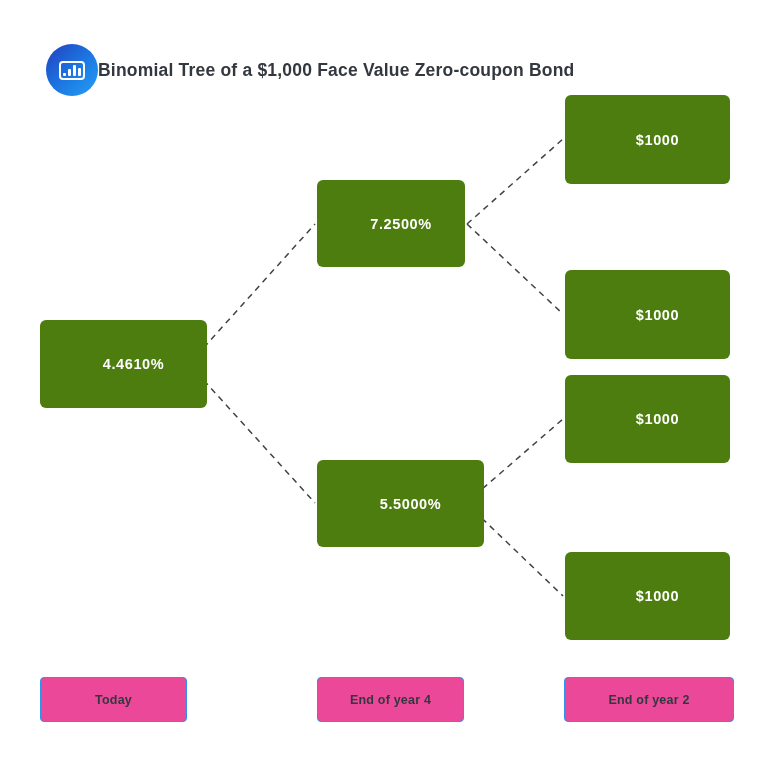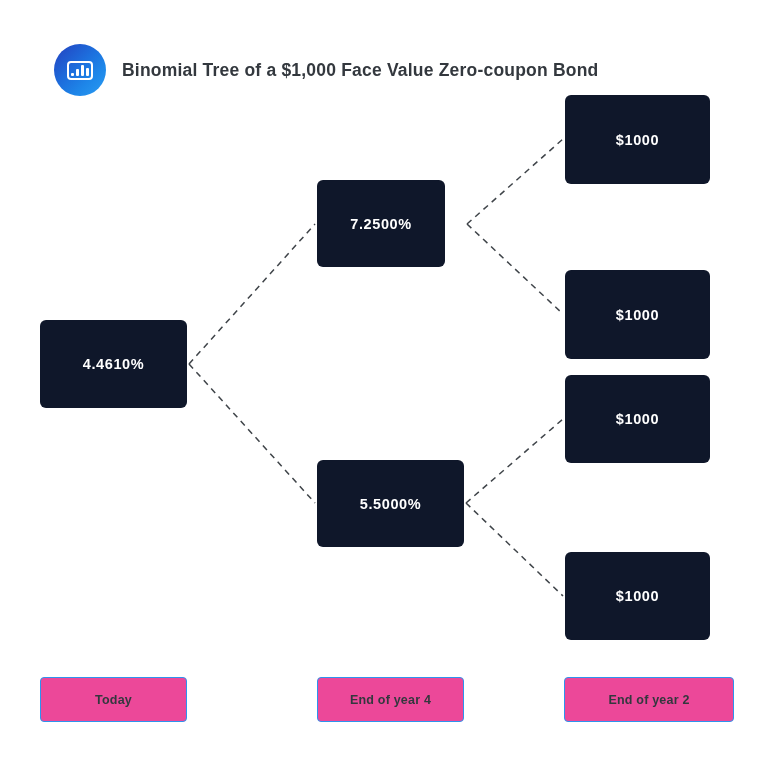--- a/index.html
+++ b/index.html
@@ -1,21 +1,21 @@
 <!DOCTYPE html>
 <html><head>
 <meta charset="utf-8">
 <style>
   html,body{margin:0;padding:0;background:#ffffff;}
   .stage{
     position:relative;width:768px;height:766px;background:#ffffff;overflow:hidden;
     font-family:"Liberation Sans","DejaVu Sans",sans-serif;
   }
   
-  .header{position:absolute;left:54px;top:44px;display:flex;align-items:center;gap:16px;}
+  .header{position:absolute;left:46px;top:44px;display:flex;align-items:center;}
   .logo{
     width:52px;height:52px;border-radius:50%;
     background:linear-gradient(135deg,#2340bf 0%,#1d6fdd 45%,#1e87e9 70%,#2b9cf2 100%);
     display:flex;align-items:center;justify-content:center;flex:0 0 auto;
   }
   .logo-frame{
     width:26px;height:19px;border:2px solid #ffffff;border-radius:4px;
     display:flex;align-items:flex-end;justify-content:center;gap:2px;
     padding:2px 2px 2px 2px;box-sizing:border-box;
   }
@@ -25,23 +25,23 @@
   .logo-frame .b3{height:11px;}
   .logo-frame .b4{height:8px;}
   .title{
     font-size:17.5px;font-weight:700;color:#33383e;letter-spacing:.2px;white-space:nowrap;
   }
   
   .edges{position:absolute;left:0;top:0;width:768px;height:766px;pointer-events:none;}
   .edges line{stroke:#3f4449;stroke-width:1.5;stroke-dasharray:6 5;}
   
   .node{
-    position:absolute;background:#0f172a;border-radius:6px;
+    position:absolute;background:#4d7c0f;border-radius:6px;
     display:flex;align-items:center;justify-content:center;
-    color:#ffffff;font-weight:700;font-size:14.5px;letter-spacing:.6px;
+    color:#ffffff;font-weight:700;font-size:14.5px;letter-spacing:.6px;padding-left:20px;
   }
   .n-root{left:40px;top:320px;width:147px;height:88px;}
   .n-y1u {left:317px;top:180px;width:128px;height:87px;}
   .n-y1d {left:317px;top:460px;width:147px;height:87px;justify-content:center;}
   .n-y2a {left:565px;top:95px;width:145px;height:89px;}
   .n-y2b {left:565px;top:270px;width:145px;height:89px;}
   .n-y2c {left:565px;top:375px;width:145px;height:88px;}
   .n-y2d {left:565px;top:552px;width:145px;height:88px;}
   
   .tl{

